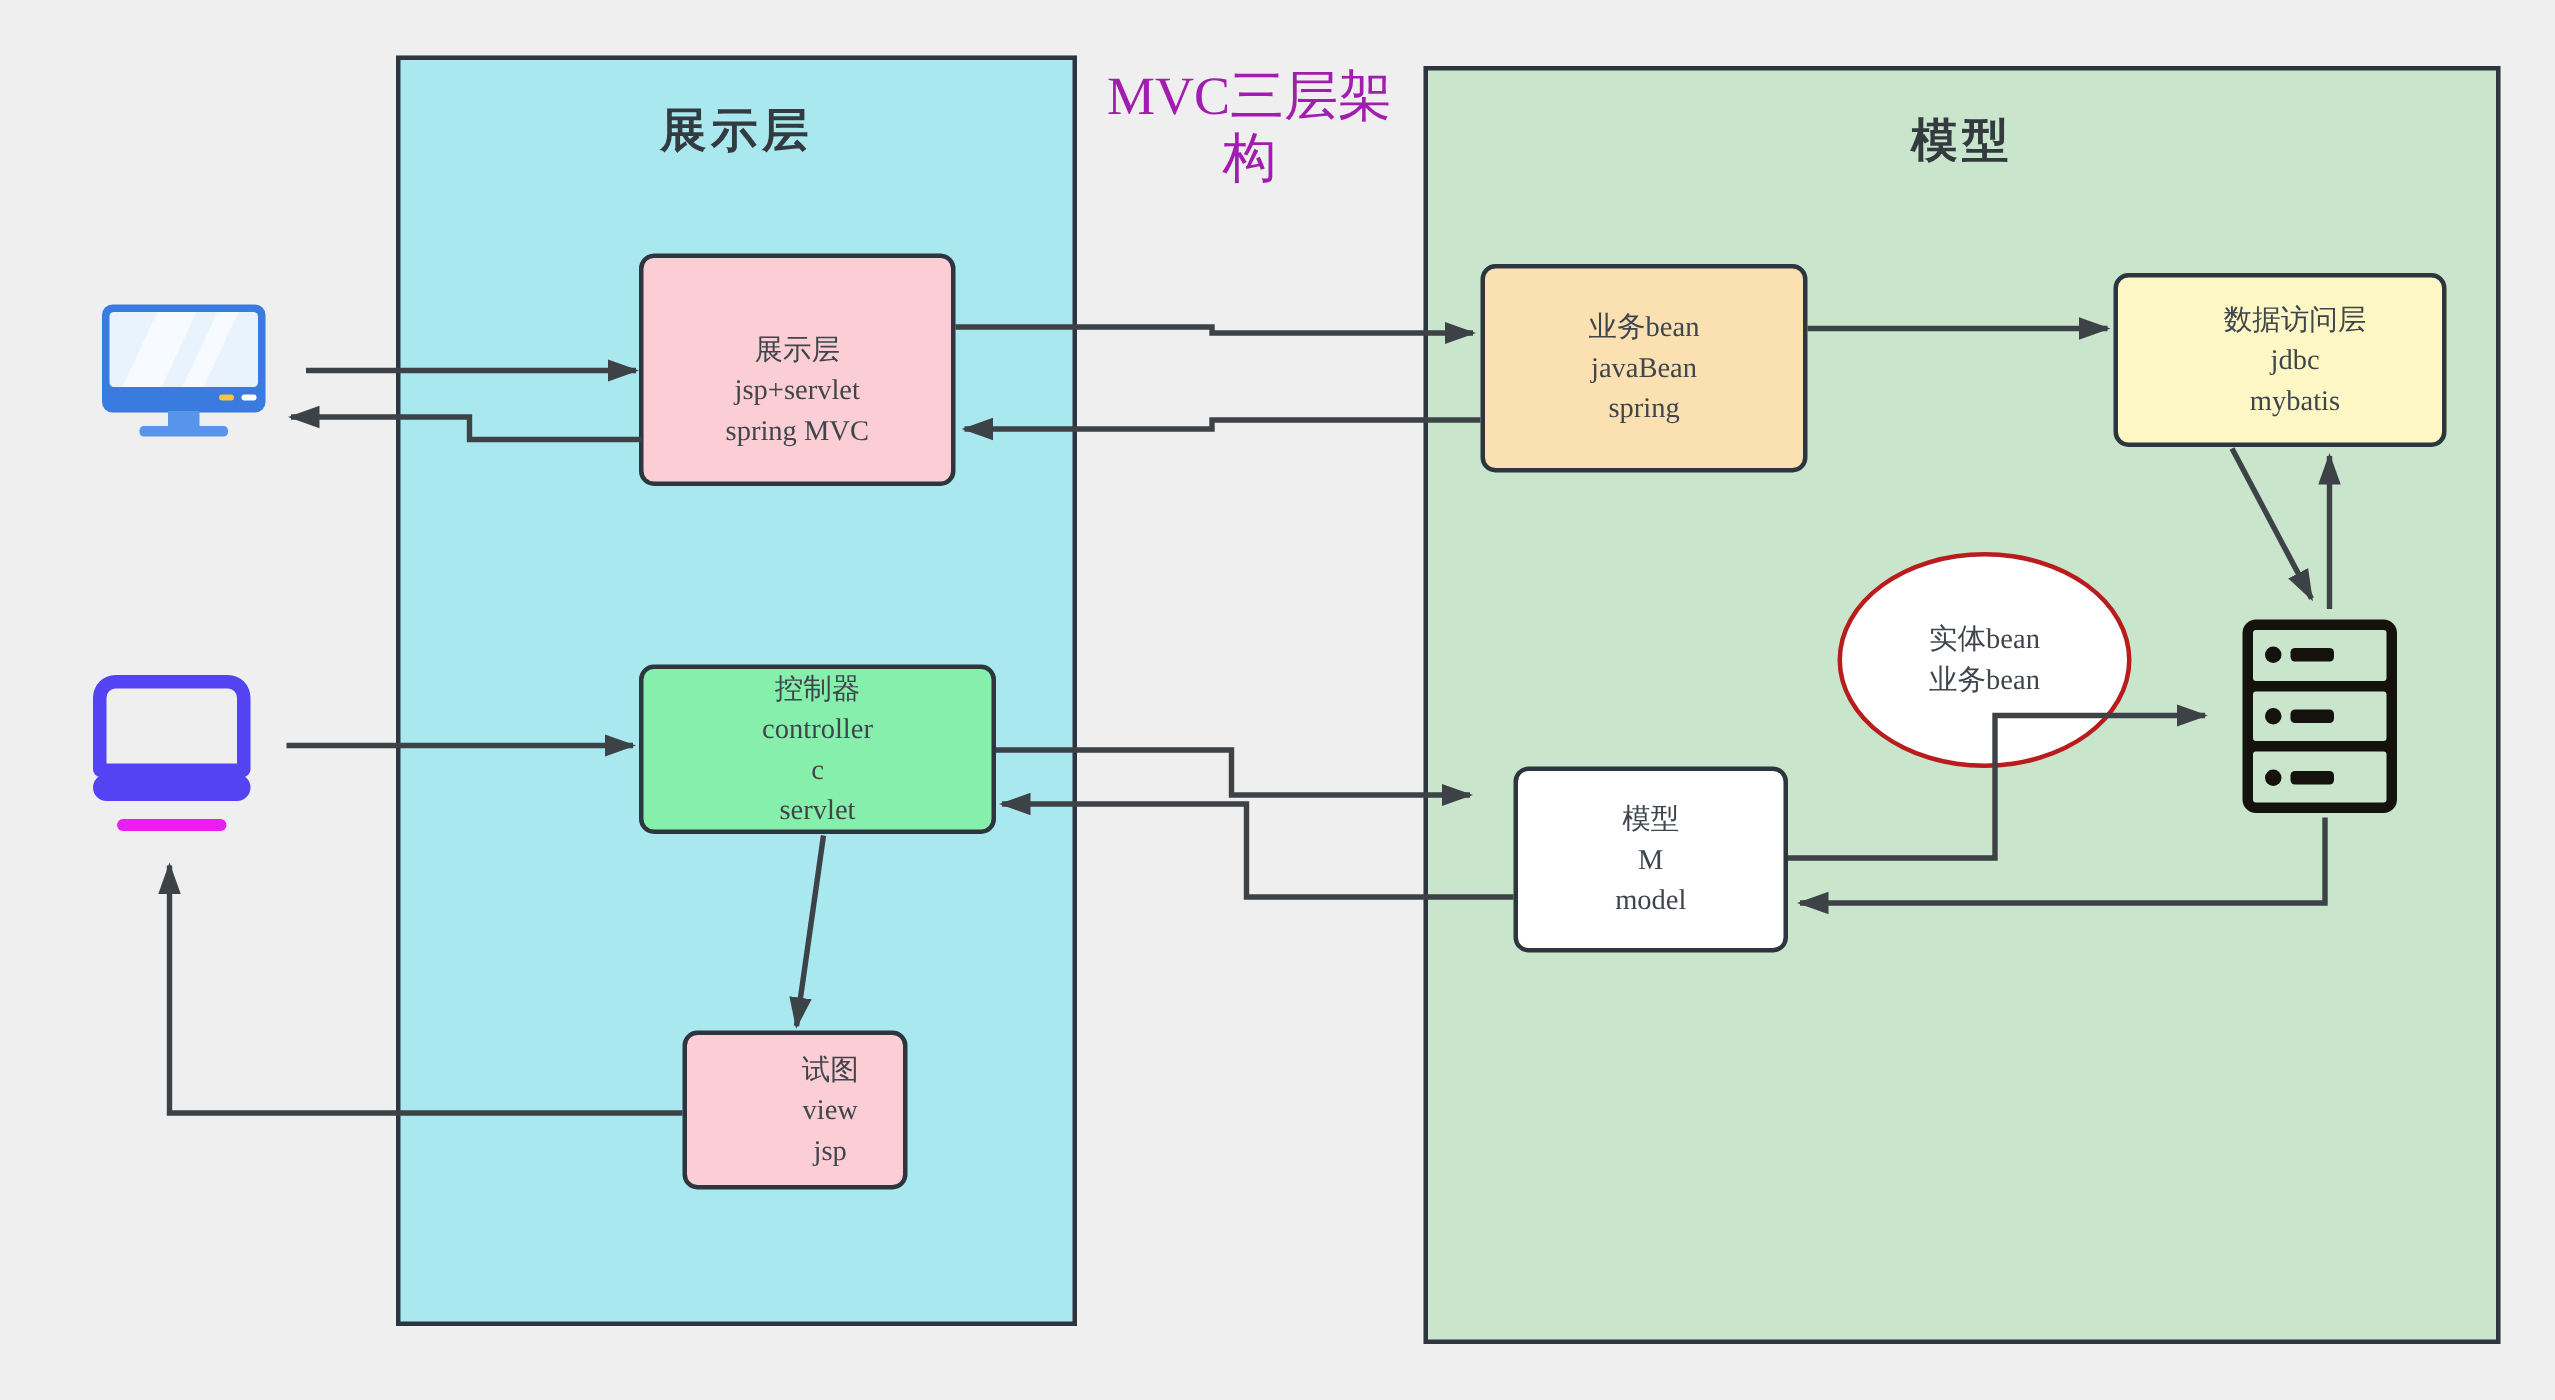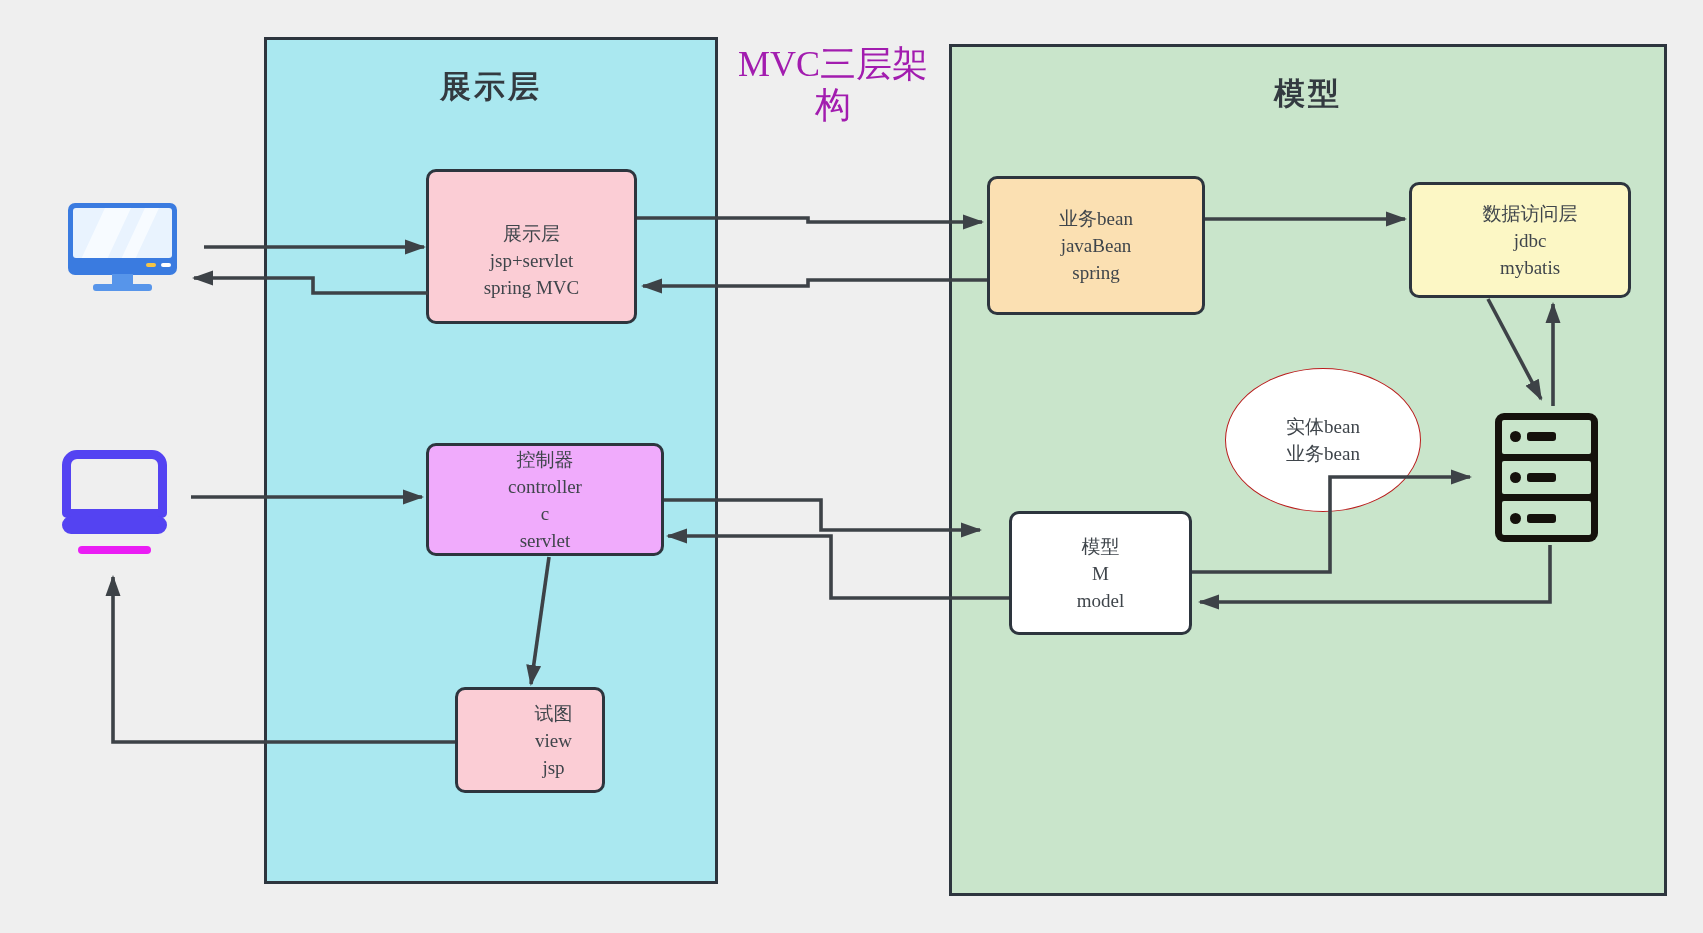--- a/index.html
+++ b/index.html
@@ -19,28 +19,28 @@
     position:absolute;left:733px;top:44px;width:200px;text-align:center;
     font-size:36px;line-height:41px;color:#a21caf;white-space:pre-line;
   }
   
   .node{
     position:absolute;border:3px solid #2d353e;border-radius:10px;box-sizing:border-box;
     display:flex;align-items:center;justify-content:center;text-align:center;
     font-size:19px;line-height:27px;color:#3f454b;white-space:pre-line;
   }
   [data-name="presentation-box"]{left:426px;top:169px;width:211px;height:155px;background:#fbcdd5;padding-top:28px;}
-  [data-name="controller-box"]{left:426px;top:443px;width:238px;height:113px;background:#f0abfc;}
+  [data-name="controller-box"]{left:426px;top:443px;width:238px;height:113px;background:#86efac;}
   [data-name="view-box"]{left:455px;top:687px;width:150px;height:106px;background:#fbcdd5;padding-left:47px;}
   [data-name="business-box"]{left:987px;top:176px;width:218px;height:139px;background:#fbe0b2;}
   [data-name="data-box"]{left:1409px;top:182px;width:222px;height:116px;background:#fcf7c5;padding-left:20px;}
   [data-name="model-box"]{left:1009px;top:511px;width:183px;height:124px;background:#ffffff;}
   [data-name="bean-ellipse"]{
     position:absolute;left:1225px;top:368px;width:196px;height:144px;background:#ffffff;
-    border:1px solid #b91c1c;border-radius:50%;box-sizing:border-box;
+    border:3px solid #b91c1c;border-radius:50%;box-sizing:border-box;
     display:flex;align-items:center;justify-content:center;text-align:center;
     font-size:19px;line-height:27px;color:#3f454b;white-space:pre-line;
   }
   
   [data-name="desktop-monitor-icon"]{position:absolute;left:68px;top:203px;width:109px;height:88px;}
   .monitor-bezel{position:absolute;left:0;top:0;width:109px;height:72px;background:#3a7be0;border-radius:7px;}
   .monitor-screen{position:absolute;left:5px;top:5px;width:99px;height:50px;background:#e9f3fe;border-radius:3px;overflow:hidden;}
   .monitor-stripe{position:absolute;top:-10px;height:80px;background:#f7fbff;transform:skewX(-25deg);}
   .stripe-a{left:18px;width:26px;}
   .stripe-b{left:58px;width:14px;}

